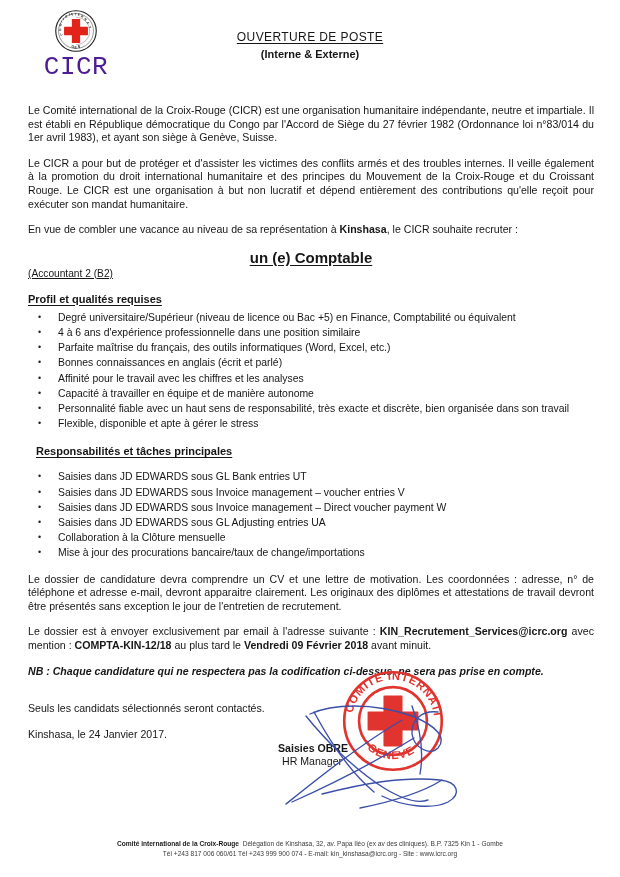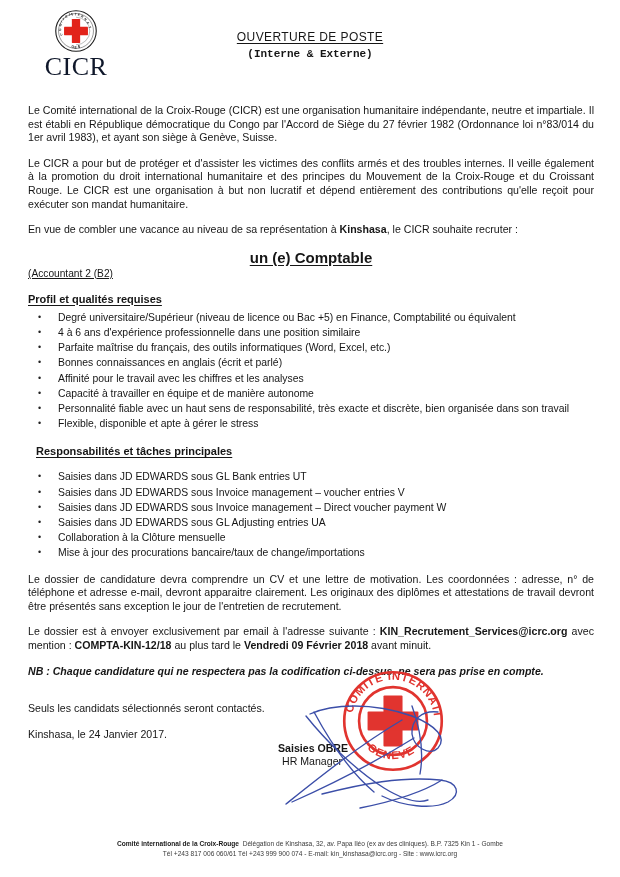--- a/index.html
+++ b/index.html
@@ -10,24 +10,24 @@
     color:#161616;
     position:relative;
     overflow:hidden;
   }
   .page{position:relative;width:620px;height:877px;padding:0;}
 
   
   .header{position:relative;height:80px;}
   .logo-block{position:absolute;left:26px;top:8px;width:100px;text-align:center;}
   .logo-emblem{width:46px;height:46px;margin:0 auto;}
-  .logo-word{font-size:26px;letter-spacing:.5px;color:#0f172a;margin-top:-2px;font-family:Liberation Serif, serif;}
+  .logo-word{font-size:26px;letter-spacing:.5px;color:#4c1d95;margin-top:-2px;font-family:Liberation Mono, monospace;}
   .title-block{position:absolute;left:0;right:0;top:30px;text-align:center;}
   .doc-title{font-size:12px;font-weight:normal;letter-spacing:.4px;text-decoration:underline;text-underline-offset:2px;}
-  .doc-subtitle{font-size:11px;font-weight:bold;margin-top:4px;font-family:Liberation Mono, monospace;}
+  .doc-subtitle{font-size:11px;font-weight:bold;margin-top:4px;}
 
   
   .body{position:absolute;left:28px;top:104px;width:566px;}
   p.para{
     font-size:10.6px;line-height:13.6px;margin:0 0 12px 0;
     text-align:justify;
   }
   .b{font-weight:bold;}
 
   .job-title{

